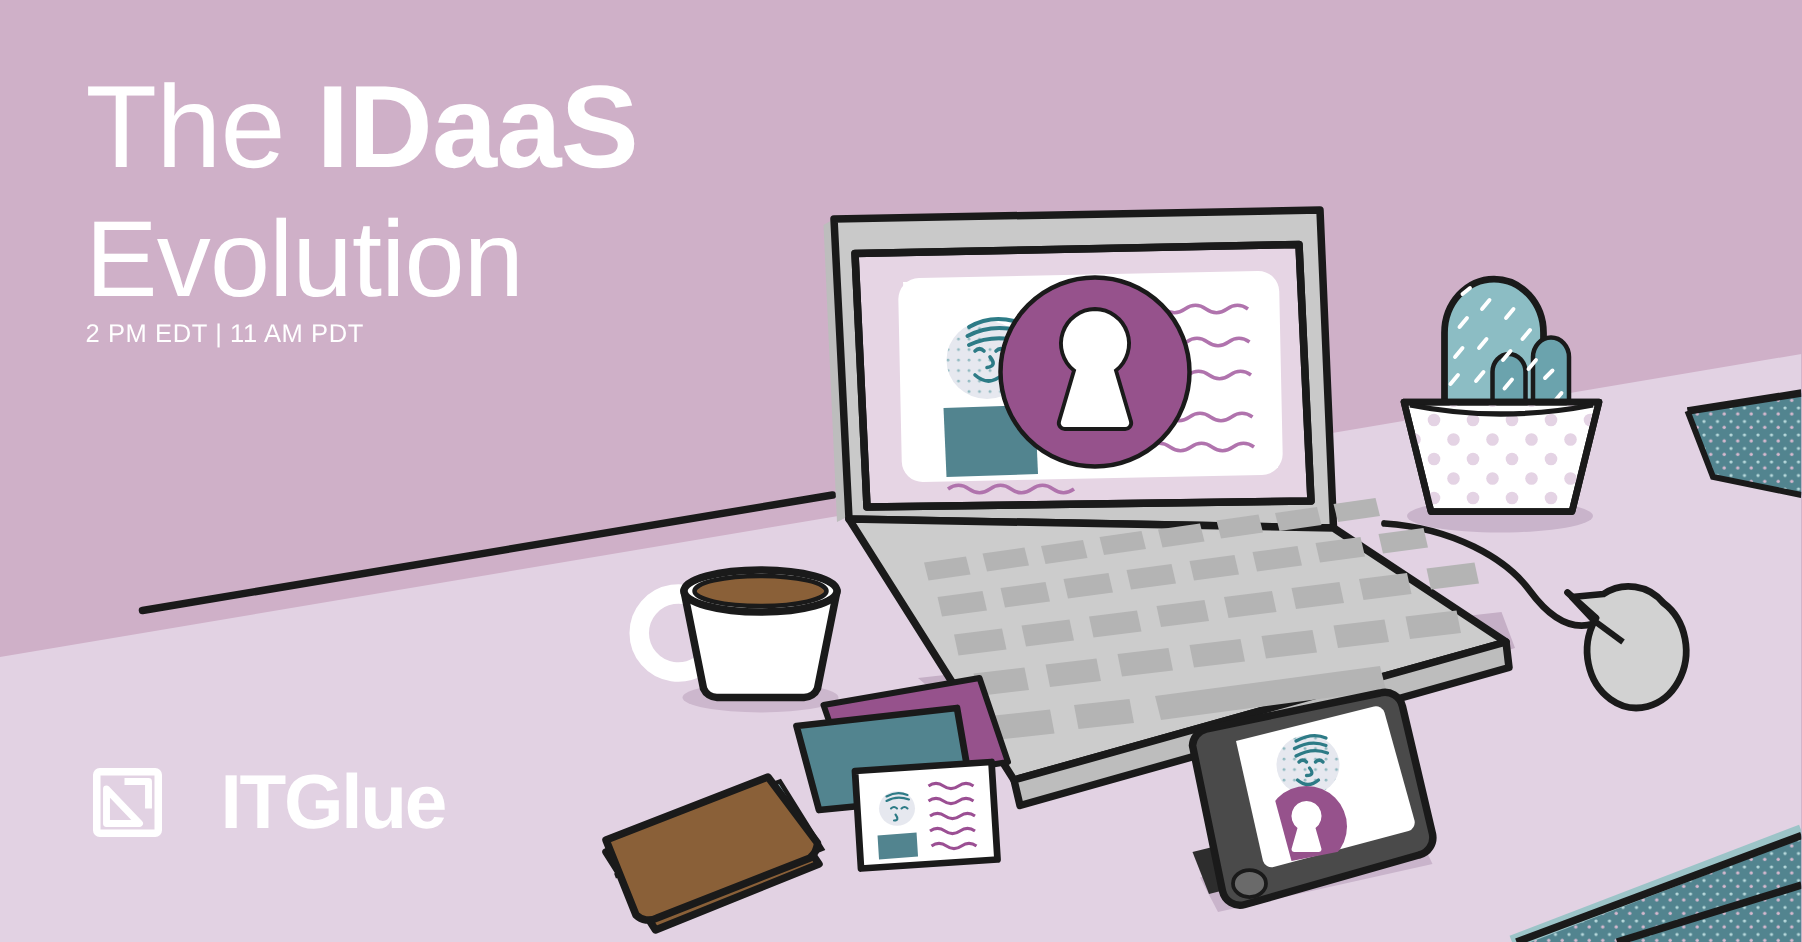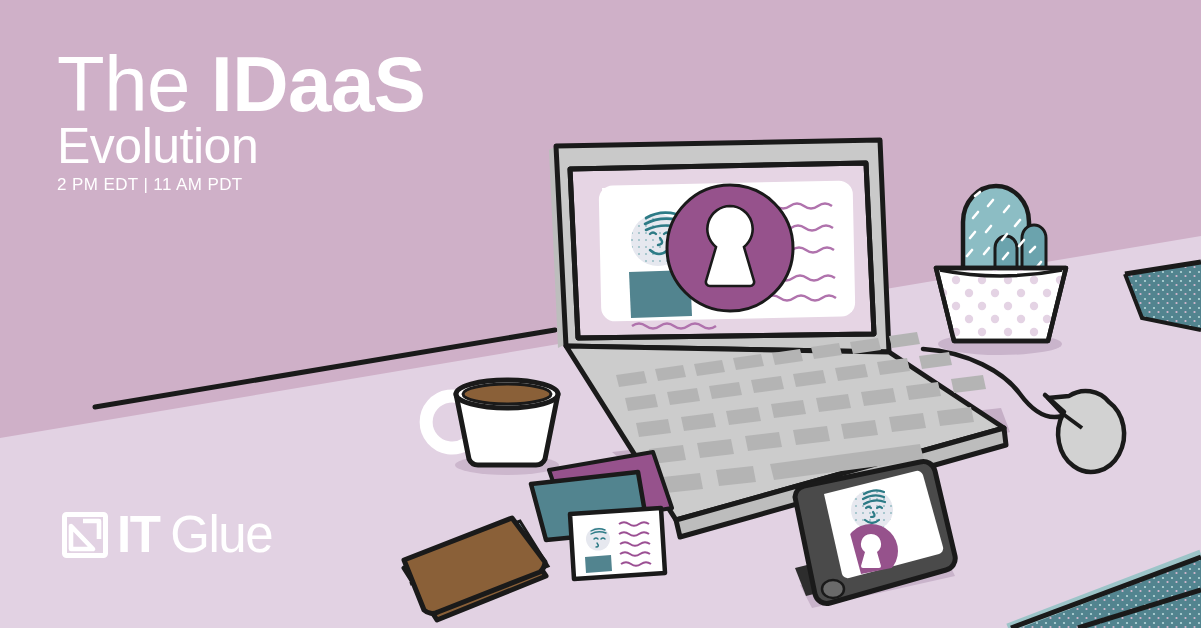--- a/index.html
+++ b/index.html
@@ -12,41 +12,41 @@
   #art{position:absolute;left:0;top:0;width:1201px;height:628px;}
 
   
   .textblock{position:absolute;left:57px;top:48px;z-index:40;}
   .t-line1{
     font-size:78px;line-height:0.93;color:#ffffff;font-weight:300;
     letter-spacing:-0.5px;white-space:nowrap;
   }
   .t-line1 .em{font-weight:700;}
   .t-line2{
-    font-size:50px;line-height:1.0;color:#ffffff;font-weight:300;
-    letter-spacing:-0.5px;white-space:nowrap;margin-top:0;
+    font-size:72px;line-height:1.0;color:#ffffff;font-weight:300;
+    letter-spacing:-0.5px;white-space:nowrap;margin-top:16px;
   }
   .t-date{
     margin-top:24px;font-size:27px;font-weight:700;color:#ffffff;
     letter-spacing:0.2px;white-space:nowrap;
   }
   .t-time{
     margin-top:4px;font-size:17px;font-weight:400;color:#ffffff;
     letter-spacing:0.4px;white-space:nowrap;
   }
 
   
   .logo{position:absolute;left:62px;top:512px;z-index:40;display:flex;align-items:center;}
   .logo-mark{width:46px;height:46px;margin-right:9px;flex:0 0 auto;}
   .logo-word{
     font-size:51px;color:#ffffff;letter-spacing:-1.5px;
     line-height:46px;white-space:nowrap;
   }
-  .logo-word .b{font-weight:700;}
-  .logo-word .l{font-weight:400;margin-left:11px;}
+  .logo-word .b{font-weight:700;margin-left:30px;}
+  .logo-word .l{font-weight:700;}
 </style>
 </head>
 <body>
 
 <div id="stage">
 
   <svg id="art" viewBox="0 0 1201 628" xmlns="http://www.w3.org/2000/svg">
     <defs>
       <pattern id="dots-pot" width="26" height="26" patternUnits="userSpaceOnUse">
         <circle cx="7" cy="7" r="4.2" fill="#e4d3e4"></circle>

